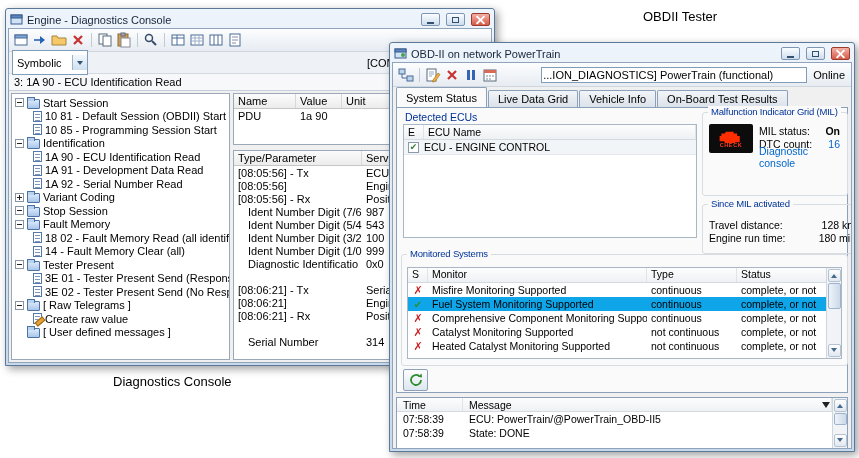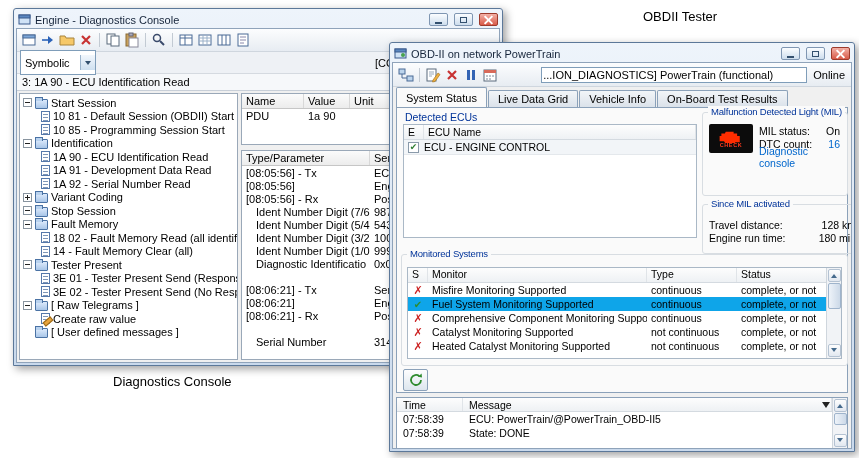--- a/index.html
+++ b/index.html
@@ -17,21 +17,21 @@
   .gl-min{width:7px;height:2px;background:#33506e;margin-top:6px}
   .gl-max{width:7px;height:6px;border:1px solid #33506e}
   .gl-x{width:9px;height:9px;position:relative}
   .gl-x::before,.gl-x::after{content:"";position:absolute;left:-1px;top:4px;width:11px;height:2px;background:#fff}
   .gl-x::before{transform:rotate(45deg)}.gl-x::after{transform:rotate(-45deg)}
   .win-body{flex:1;background:#f0f0f0;border:1px solid #8fa3ba;display:flex;flex-direction:column;overflow:hidden}
   .sep{width:1px;height:14px;background:#c2cad3;margin:0 3px;flex:none}
   .tbicon{width:18px;height:18px;flex:none;display:flex;align-items:center;justify-content:center}
 
   
-  #win-console{left:13px;top:8px;width:490px;height:358px;z-index:1}
+  #win-console{left:5px;top:8px;width:490px;height:358px;z-index:1}
   .c-toolbar{height:23px;flex:none;display:flex;align-items:center;gap:1px;padding:0 3px;background:linear-gradient(#fcfdfe,#e7ecf2);border-bottom:1px solid #cfd6de}
   .c-filterrow{height:22px;flex:none;display:flex;align-items:center;padding:0 3px;background:#eef1f5;border-bottom:1px solid #d5dae0;position:relative}
   .combo{width:76px;height:25px;background:#fff;border:1px solid #7f9db9;display:flex;align-items:center}
   .combo-text{padding-left:4px;flex:1}
   .combo-btn{width:15px;height:15px;background:linear-gradient(#f2f7fc,#cfe0f0);border-left:1px solid #9cb4cc;display:flex;align-items:center;justify-content:center}
   .arr-dn{width:0;height:0;border:3px solid transparent;border-top:4px solid #33506e;margin-top:4px}
   .com-label{position:absolute;left:358px;white-space:nowrap}
   .c-request{height:17px;flex:none;display:flex;align-items:center;padding:0 5px;background:#f6f8fa;border-bottom:1px solid #c8cfd8}
   .c-main{flex:1;display:flex;padding:2px;gap:3px;overflow:hidden}
   .tree{width:219px;flex:none;background:#fff;border:1px solid #9aa8b8;overflow:hidden;padding-top:2px}
@@ -80,21 +80,21 @@
   .group>.glabel{position:absolute;top:-7px;left:5px;background:#fafafa;padding:0 3px;font-size:9.5px;letter-spacing:-0.2px;color:#003399;white-space:nowrap}
   .g-mil{left:305px;top:4px;width:146px;height:84px}
   .g-since{left:305px;top:96px;width:162px;height:50px}
   .g-mon{left:4px;top:146px;width:447px;height:112px}
   .mil-flex{display:flex;gap:6px;padding:11px 7px 0 6px}
   .mil-icon{width:44px;height:29px;background:#0c0c0c;border-radius:2px;flex:none;display:flex;flex-direction:column;align-items:center;justify-content:center}
   .check-word{color:#ff3b1f;font-size:5.5px;font-weight:bold;letter-spacing:.6px;margin-top:-1px}
   .mil-col{flex:1;font-size:10.5px}
   .kv{display:flex;height:13px;align-items:center}
   .kv .v{margin-left:auto}
-  .v-bold{font-weight:normal}
+  .v-bold{font-weight:bold}
   .v-link{color:#0066cc}
   .link-row{height:13px;display:flex;align-items:center;color:#0066cc;cursor:default}
   .since-col{padding:13px 7px 0 6px;font-size:10.5px}
   .mon-table{position:absolute;left:5px;right:5px;top:12px;bottom:6px;background:#fff;border:1px solid #aab8c6;overflow:hidden}
   .mon-head{display:flex;height:15px;background:linear-gradient(#fdfdfd,#eef1f4);border-bottom:1px solid #d4dae0;font-size:10.5px;padding-right:15px}
   .mw-s{width:20px}.mw-mon{width:219px}.mw-typ{width:90px}.mw-sta{flex:1}
   .mrow{display:flex;height:14px;align-items:center;font-size:10.5px;padding-right:15px;cursor:default}
   .mrow.sel{background:#0ea5e9}
   .mc{padding:0 4px;white-space:nowrap;overflow:hidden}
   .mc.st{width:20px;text-align:center;padding:0;flex:none}
@@ -466,21 +466,21 @@
           <span class="lv-h ecu-e">E</span>
           <span class="lv-h ecu-n">ECU Name</span>
         </div>
         <div class="ecu-row">
           <span class="cbx"></span>
           <span>ECU - ENGINE CONTROL</span>
         </div>
       </div>
 
       <div class="group g-mil">
-        <span class="glabel">Malfunction Detected Light (MIL)</span>
+        <span class="glabel">Malfunction Indicator Grid (MIL)</span>
         <div class="mil-flex">
           <span class="mil-icon">
             <svg width="28" height="14" viewBox="0 0 28 16">
                 <path d="M1 8h2V5h4l1-2h9v2h4v3h3v7h-5l-1 2H8l-2-3H1z" fill="#ff2d00"></path>
               </svg>
             <span class="check-word">CHECK</span>
           </span>
           <span class="mil-col">
             <span class="kv">
                 <span>MIL status:</span>

